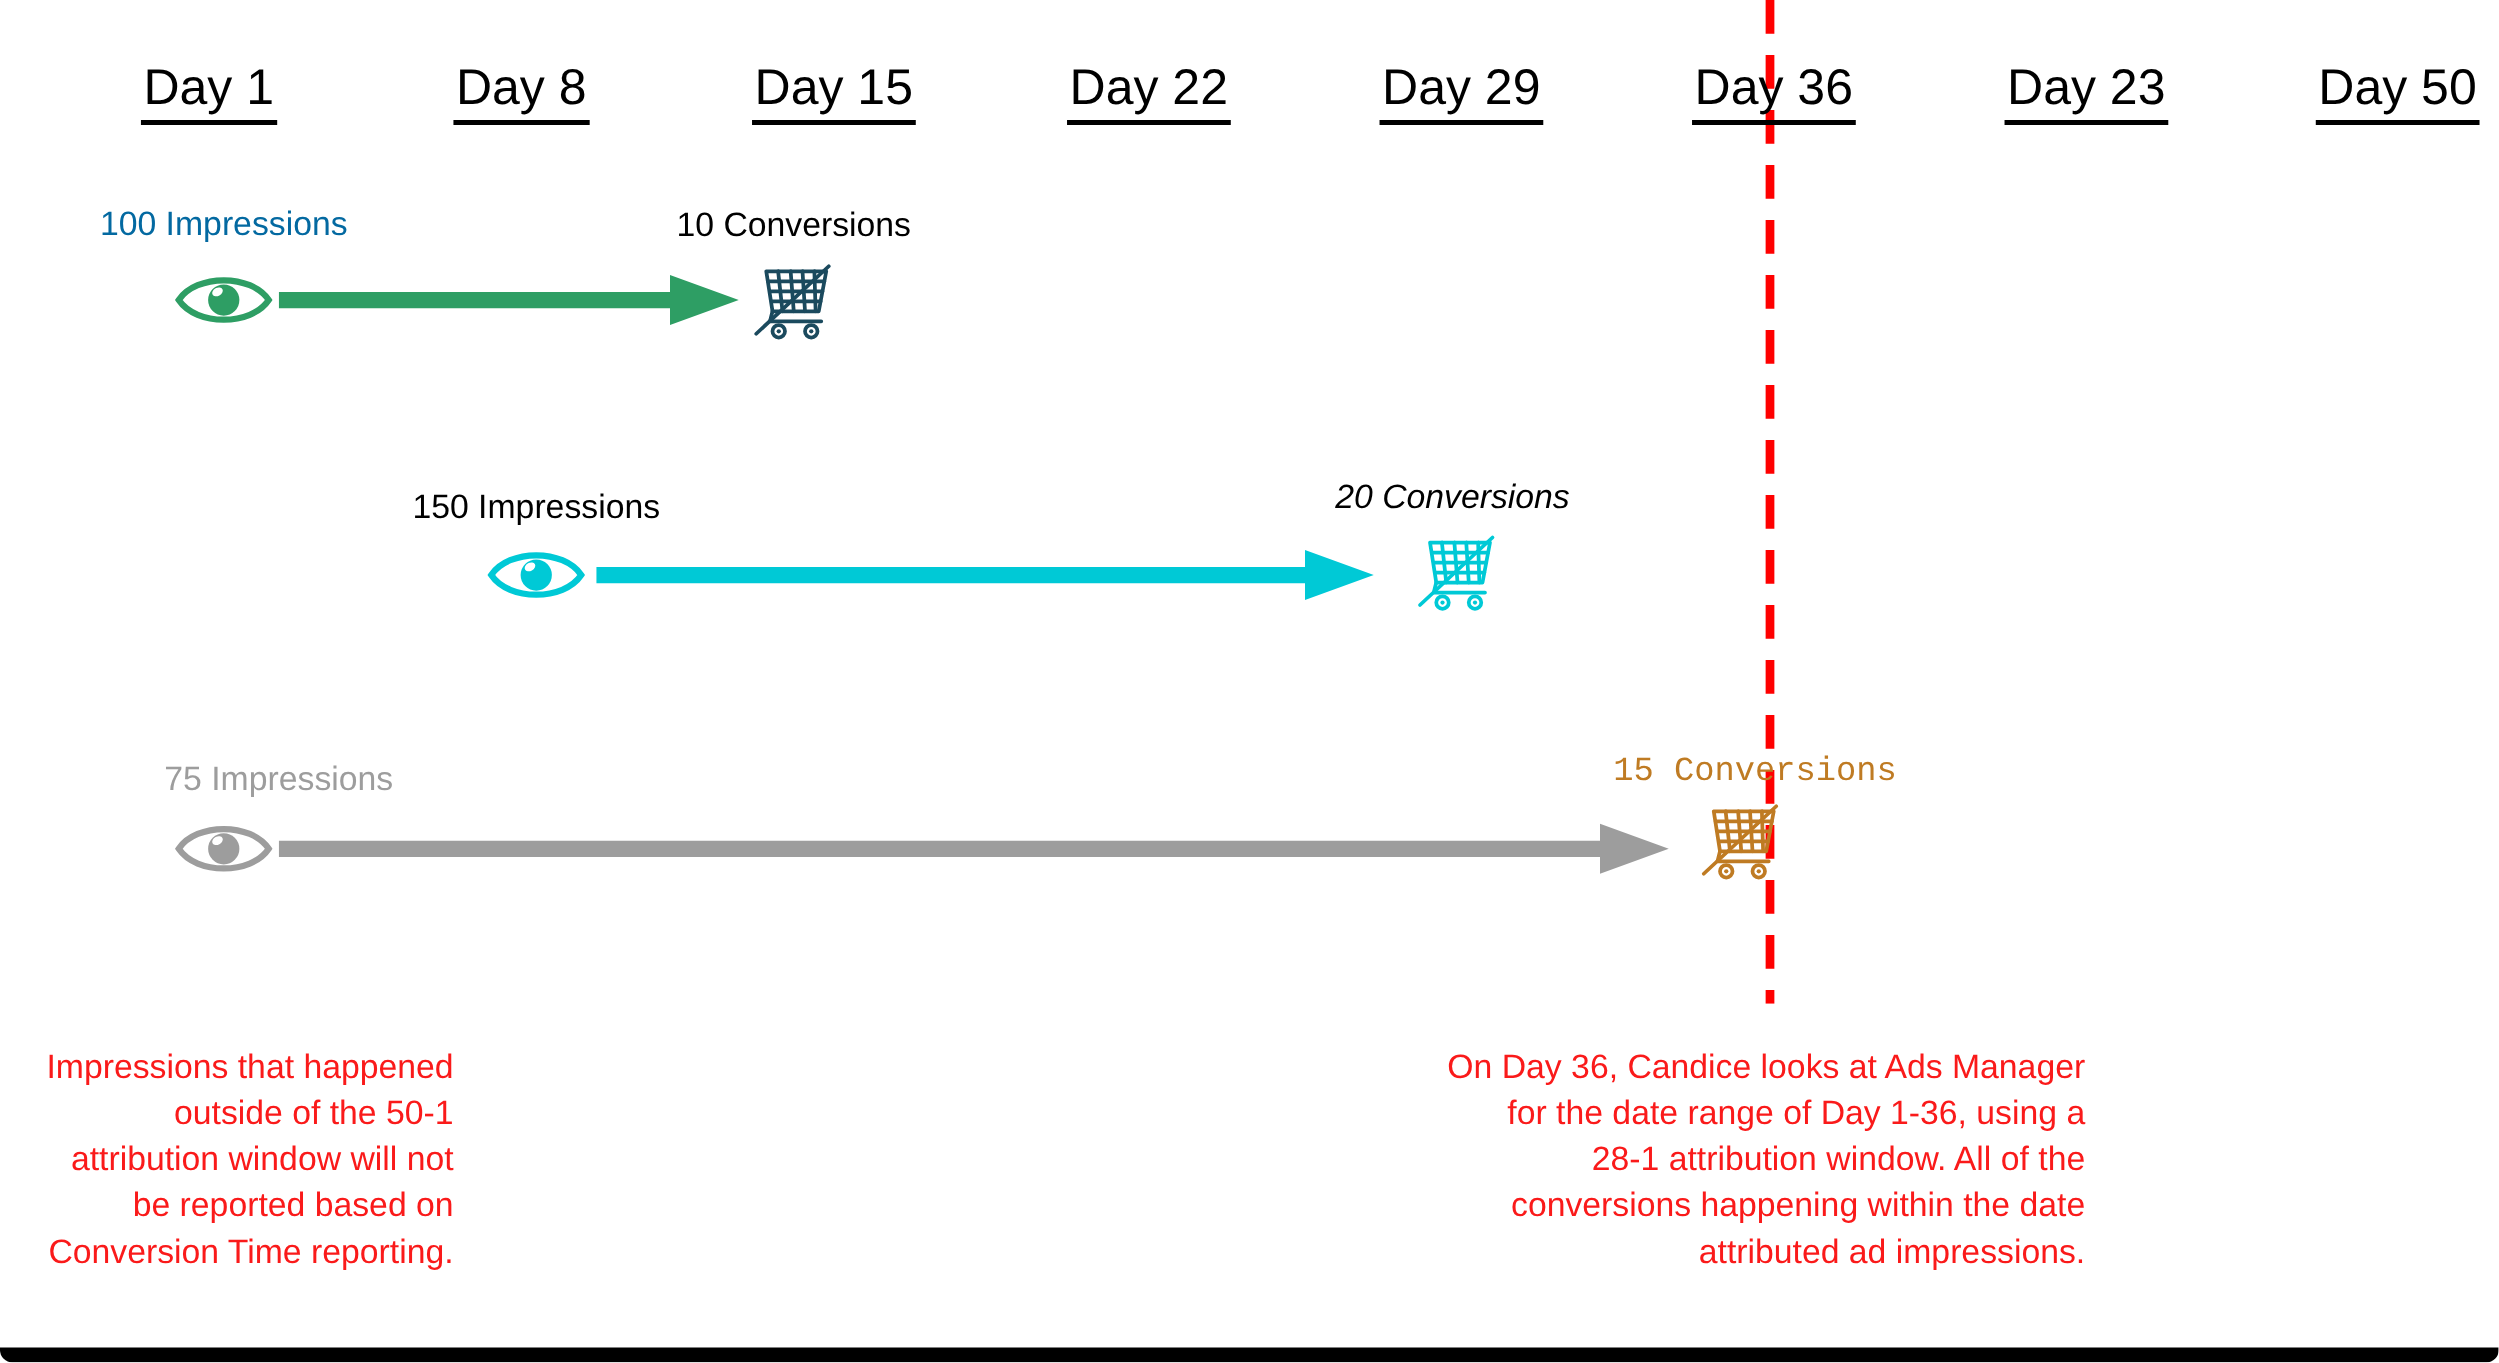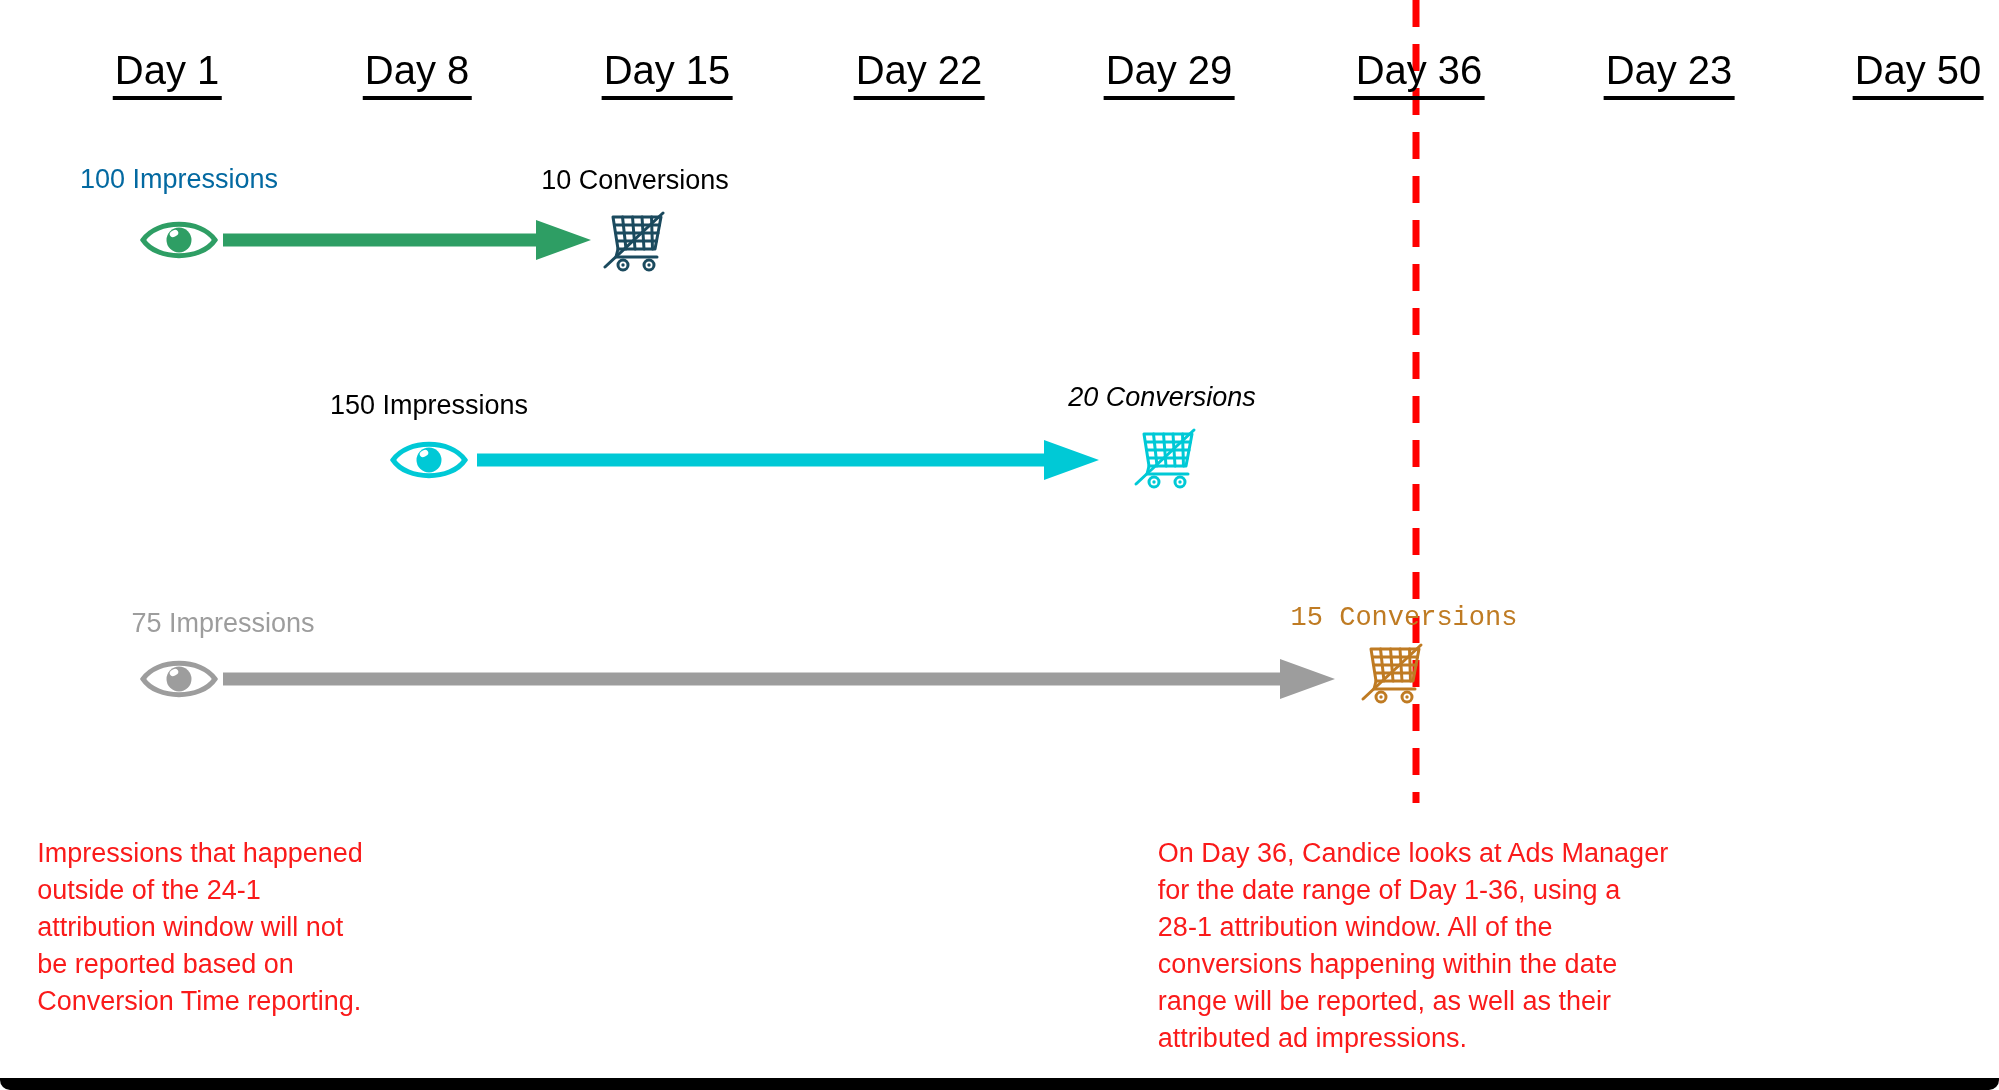--- a/index.html
+++ b/index.html
@@ -26,21 +26,21 @@
   .row-label {
     position: absolute;
     transform: translateX(-50%);
     font-size: 27px;
     white-space: nowrap;
     z-index: 3;
   }
   .note {
     position: absolute;
     transform: translateX(-50%);
-    text-align: left;
+    text-align: right;
     font-size: 27px;
     line-height: 37px;
     white-space: nowrap;
     z-index: 3;
   }
   .icon-svg { position: absolute; z-index: 2; }
   .marker-svg { position: absolute; z-index: 1; }
   .bottom-bar {
     position: absolute;
     left: 0; right: 0; bottom: 0;
@@ -149,30 +149,29 @@
       <path d="M23 44 L21 52 H62"></path>
       <circle cx="28" cy="60" r="5"></circle>
       <circle cx="54" cy="60" r="5"></circle>
     </g>
     <circle cx="28" cy="60" r="1.7" fill="#bf7b23"></circle>
     <circle cx="54" cy="60" r="1.7" fill="#bf7b23"></circle>
   </svg>
 
   <div class="note" style="left: 200px; top: 835px; color: rgb(250, 26, 26);">
     <div>Impressions that happened</div>
-    <div>outside of the 24-1</div>
+    <div>outside of the 50-1</div>
     <div>attribution window will not</div>
     <div>be reported based on</div>
     <div>Conversion Time reporting.</div>
   </div>
 
   <div class="note" style="left: 1413px; top: 835px; color: rgb(250, 26, 26);">
     <div>On Day 36, Candice looks at Ads Manager</div>
     <div>for the date range of Day 1-36, using a</div>
     <div>28-1 attribution window. All of the</div>
     <div>conversions happening within the date</div>
-    <div>range will be reported, as well as their</div>
     <div>attributed ad impressions.</div>
   </div>
 
   <div class="bottom-bar"></div>
 
 </div>
 
 </body></html>

